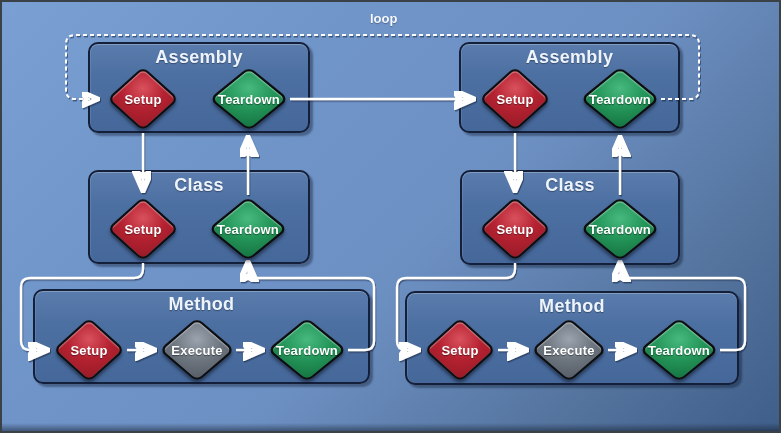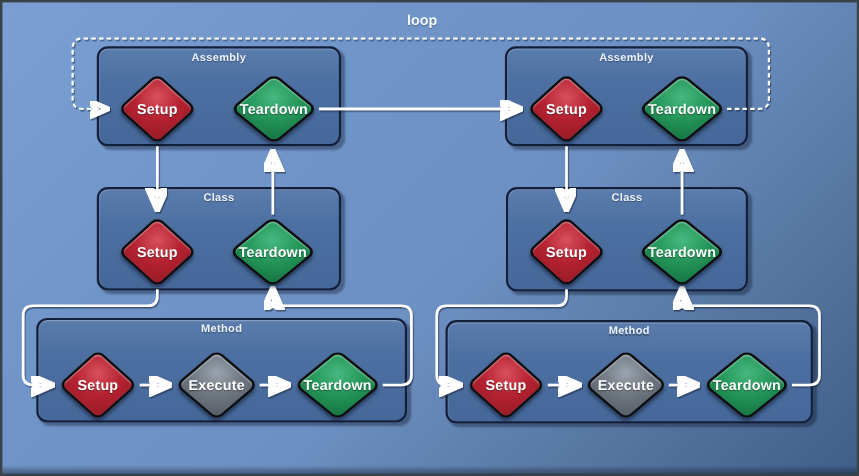--- a/index.html
+++ b/index.html
@@ -14,21 +14,21 @@
     pointer-events:none;
   }
   .group{
     position:absolute;z-index:1;box-sizing:border-box;
     background:linear-gradient(180deg,#5a7cad 0%,#4d70a2 35%,#456799 100%);
     border:2px solid #141f3a;border-radius:10px;
     box-shadow:3px 3px 2px rgba(10,20,40,.38), inset 0 1px 0 rgba(255,255,255,.25), inset 1px 0 0 rgba(255,255,255,.10);
   }
   .gtitle{
     position:absolute;top:3px;left:0;width:100%;text-align:center;
-    color:#eef4fc;font-size:10px;font-weight:600;letter-spacing:.3px;
+    color:#eef4fc;font-size:18px;font-weight:600;letter-spacing:.3px;
     text-shadow:0 1px 1px rgba(0,0,0,.35);
   }
   svg.connectors{position:absolute;left:0;top:0;z-index:2;}
   svg.connectors path{fill:none;stroke:#ffffff;stroke-width:2.4;}
   svg.connectors path.dashed{stroke-width:2;stroke-dasharray:4 3;}
   .loop-label{
     position:absolute;left:368px;top:9px;width:60px;text-align:left;z-index:2;
     color:#f4f8fe;font-size:13px;font-weight:600;text-shadow:0 1px 1px rgba(0,0,0,.3);
   }
   .node{position:absolute;z-index:3;width:0;height:0;}

